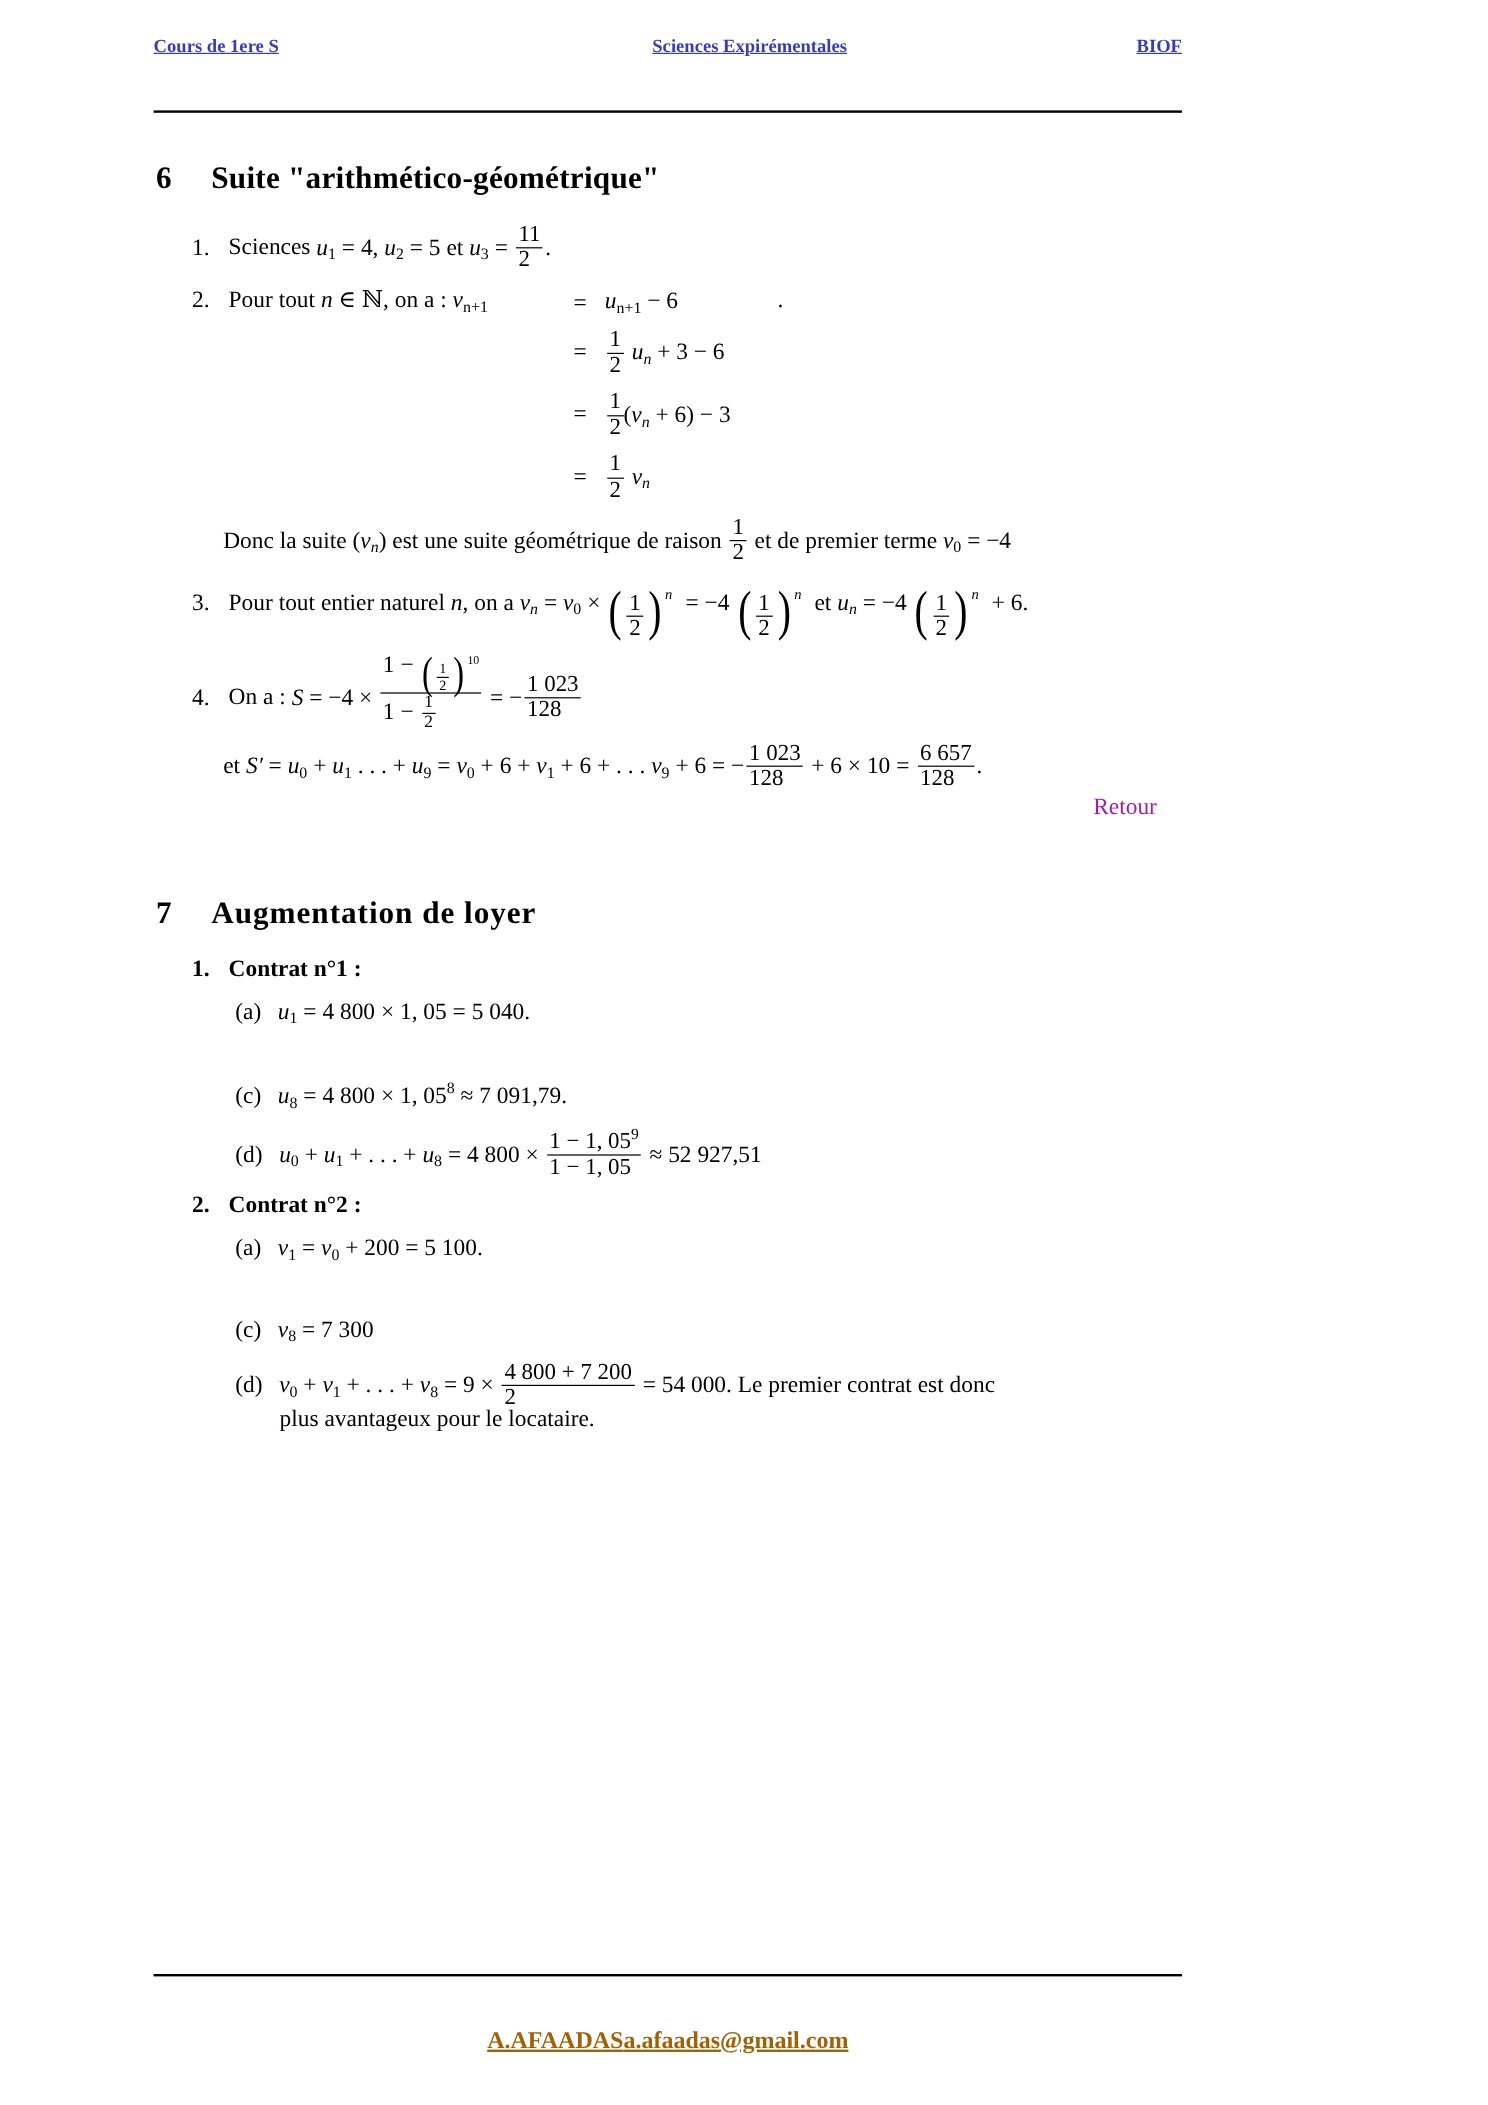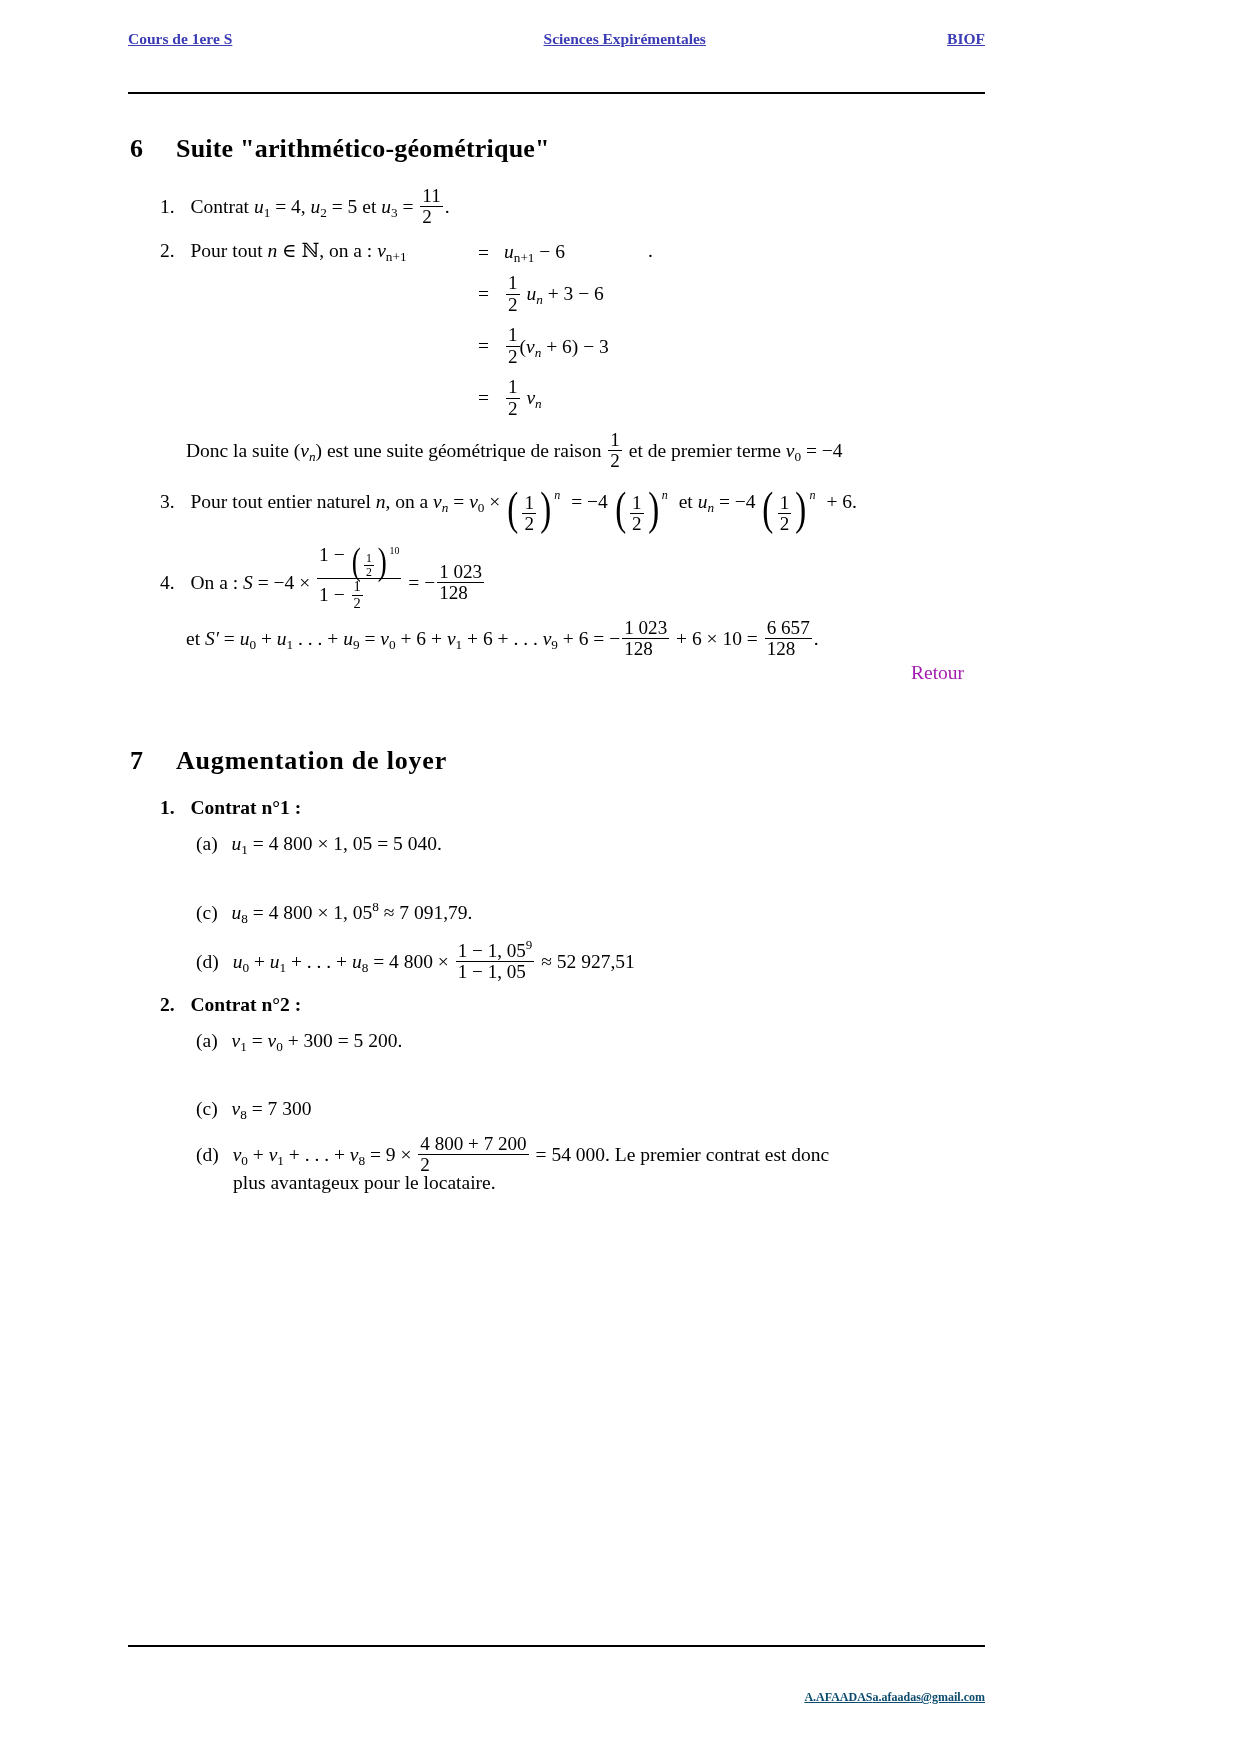--- a/index.html
+++ b/index.html
@@ -52,25 +52,25 @@
   .rule-top { top: 92px; }
   .rule-bottom { top: 1645px; }
 
   
   .footer {
     position: absolute;
     top: 1690px;
     left: 128px;
     width: 857px;
     display: flex;
-    justify-content: flex-end;
+    justify-content: center;
     align-items: baseline;
     font-weight: bold;
-    font-size: 12px;
-    color: #0c4a6e;
+    font-size: 20px;
+    color: #a16207;
   }
   .footer span { text-decoration: underline; white-space: nowrap; }
 
   
   .section {
     position: absolute;
     display: flex;
     align-items: baseline;
     font-weight: bold;
     font-size: 26px;
@@ -168,21 +168,21 @@
   </div>
   <div class="rule rule-top"></div>
 
   <div class="section sec6">
     <span class="num">6</span>
     <span class="title">Suite "arithmético-géométrique"</span>
   </div>
 
   <div class="blk" style="top:186px; left:160px;">
     <span>1.</span>
-    <span style="margin-left:11px;">Contrat</span>
+    <span style="margin-left:11px;">Sciences</span>
     <i class="v">u</i><sub class="rm">1</sub>
     <span>= 4,</span>
     <i class="v">u</i><sub class="rm">2</sub>
     <span>= 5 et</span>
     <i class="v">u</i><sub class="rm">3</sub>
     <span>=</span>
     <span class="frac">
       <span class="n">11</span>
       <span class="d">2</span>
     </span><span>.</span>
@@ -347,21 +347,21 @@
   <div class="blk bold" style="top:992px; left:160px;">
     <span>2.</span>
     <span style="margin-left:11px;">Contrat n°2 :</span>
   </div>
 
   <div class="blk" style="top:1028px; left:196px;">
     <span>(a)</span>
     <i class="v" style="margin-left:9px;">v</i><sub class="rm">1</sub>
     <span>=</span>
     <i class="v">v</i><sub class="rm">0</sub>
-    <span>+ 300 = 5 200.</span>
+    <span>+ 200 = 5 100.</span>
   </div>
 
 
   <div class="blk" style="top:1096px; left:196px;">
     <span>(c)</span>
     <i class="v" style="margin-left:9px;">v</i><sub class="rm">8</sub>
     <span>= 7 300</span>
   </div>
 
   <div class="blk" style="top:1134px; left:196px;">

